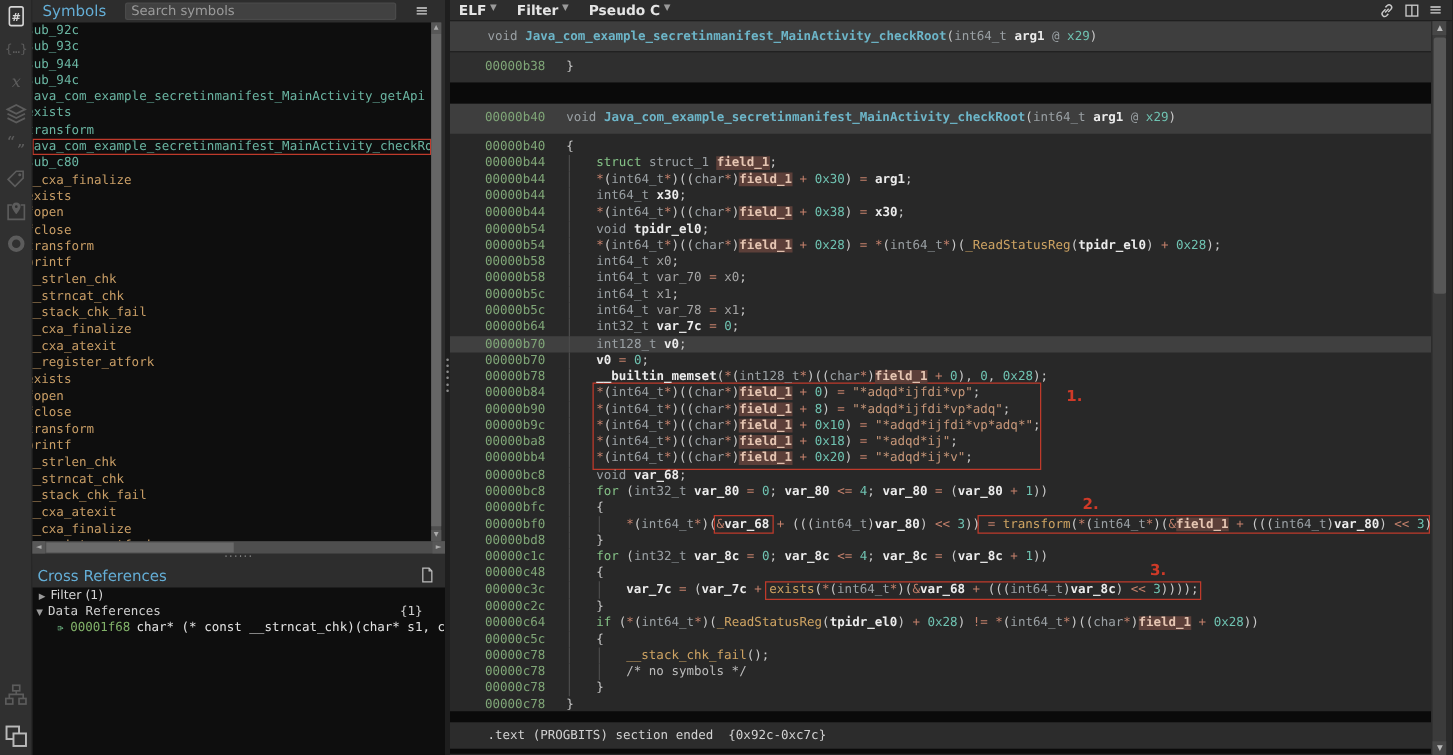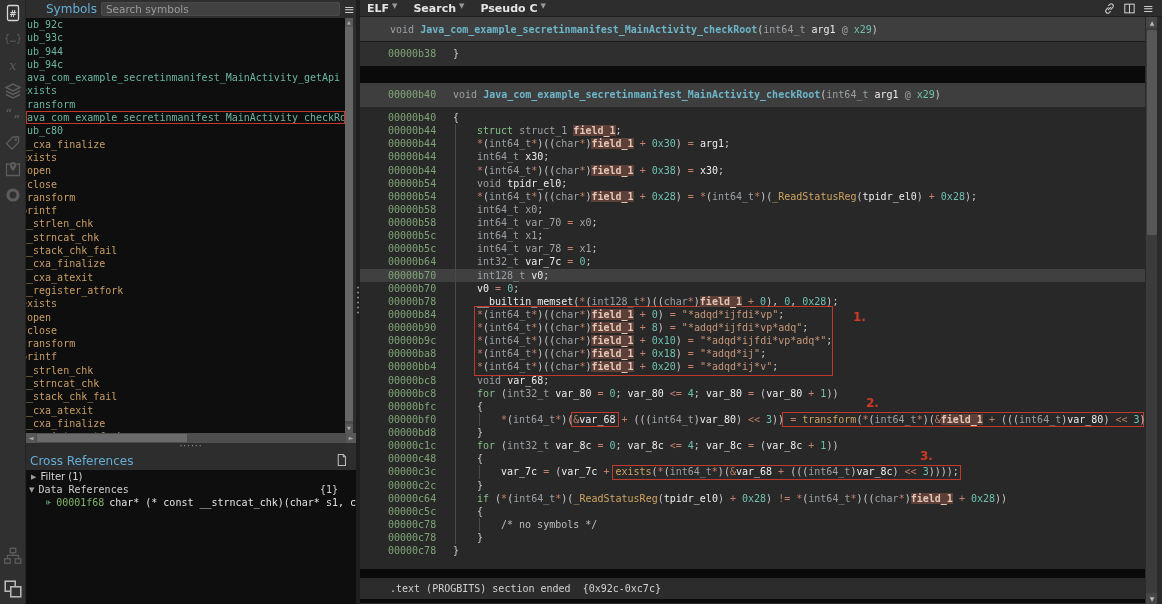--- a/index.html
+++ b/index.html
@@ -9,21 +9,21 @@
 
   
   #iconbar{position:absolute;left:0;top:0;width:26px;height:604px;background:#303030;border-right:1px solid #242424}
   .tool{width:26px;height:26px;display:flex;align-items:center;justify-content:center;color:#5c5c5c;cursor:pointer}
   .tool.active{color:#d6d6d6}
   .tool.bright{color:#b9b9b9}
   .tool svg{display:block}
 
   
   #leftpanel{position:absolute;left:26px;top:0;width:330px;height:604px;background:#2d2d2d}
-  #sym-header{position:absolute;left:16px;top:0;right:0;height:18px;display:flex;align-items:center;padding:0 1px 0 4px;gap:4px}
+  #sym-header{position:absolute;left:4px;top:0;right:0;height:18px;display:flex;align-items:center;padding:0 13px 0 4px;gap:15px}
   #sym-title{color:#64aed6;font-size:12px}
   #sym-search{flex:1;height:14px;background:#414141;border:1px solid #4a4a4a;border-radius:2px;
               color:#cfcfcf;font-size:10.5px;padding:0 4px;outline:none;font-family:"DejaVu Sans","Liberation Sans",sans-serif}
   #sym-search::placeholder{color:#9b9b9b}
   .hamburger{color:#cfcfcf;font-size:13px;line-height:1;cursor:pointer}
 
   #symlist{position:absolute;left:0;top:18px;width:319px;height:415px;background:#0e0e0e;overflow:hidden}
   .sym{height:13.3px;line-height:13.4px;font-family:"DejaVu Sans Mono","Liberation Mono",monospace;
        font-size:10px;white-space:pre;overflow:hidden;padding-left:1px;cursor:pointer}
   .sym .symtext{display:inline-block;margin-left:-6px}
@@ -94,21 +94,21 @@
   .cl .code{white-space:pre}
   .guide{position:absolute;top:0;bottom:0;width:1px;background:#4a4a4a}
 
   .tk-k{color:#85c287}
   .tk-t{color:#9aa0a4}
   .tk-n{color:#6fc2b1}
   .tk-s{color:#c79779}
   .tk-f{color:#cfa463}
   .tk-o{color:#c4806b}
   .tk-p{color:#c9c9c9}
-  .tk-v{color:#ececec;font-weight:normal}
+  .tk-v{color:#ececec;font-weight:bold}
   .tk-d{color:#a6a6a6}
   .tk-c{color:#bdbdbd}
   .tk-h{color:#e6c6b3;background:#5c3f39;font-weight:bold}
   .tk-fnb{color:#6db6c9;font-weight:bold}
 
   
   .rbox{position:absolute;border:1px solid #bf3a2b;pointer-events:none}
   .rlabel{position:absolute;color:#cf3a28;font-size:12px;font-weight:bold;pointer-events:none;
           font-family:"DejaVu Sans","Liberation Sans",sans-serif}
 
@@ -278,21 +278,21 @@
     <div class="dots">•<br>•<br>•<br>•<br>•<br>•</div>
   </div>
 
   <div id="main">
     <div id="tabbar">
       <div class="tab">
         <span class="lbl">ELF</span>
         <span class="caret">▼</span>
       </div>
       <div class="tab">
-        <span class="lbl">Search</span>
+        <span class="lbl">Filter</span>
         <span class="caret">▼</span>
       </div>
       <div class="tab">
         <span class="lbl">Pseudo C</span>
         <span class="caret">▼</span>
       </div>
       <div id="tab-icons">
         <span class="ticon">
           <svg width="13" height="13" viewBox="0 0 18 18" fill="none" stroke="currentColor" stroke-width="1.6">
               <path d="M7 11l4-4"></path>
@@ -352,20 +352,21 @@
           <div class="cl"><span class="addr">00000bc8</span><i class="guide" style="left: 95px;"></i><span class="code" style="padding-left: 24px;"><span class="tk-k">for</span><span class="tk-p"> (</span><span class="tk-t">int32_t</span><span class="tk-p"> </span><span class="tk-v">var_80</span><span class="tk-p"> </span><span class="tk-o">=</span><span class="tk-p"> </span><span class="tk-n">0</span><span class="tk-p">; </span><span class="tk-v">var_80</span><span class="tk-p"> </span><span class="tk-o">&lt;=</span><span class="tk-p"> </span><span class="tk-n">4</span><span class="tk-p">; </span><span class="tk-v">var_80</span><span class="tk-p"> </span><span class="tk-o">=</span><span class="tk-p"> (</span><span class="tk-v">var_80</span><span class="tk-p"> </span><span class="tk-o">+</span><span class="tk-p"> </span><span class="tk-n">1</span><span class="tk-p">))</span></span></div>
           <div class="cl"><span class="addr">00000bfc</span><i class="guide" style="left: 95px;"></i><span class="code" style="padding-left: 24px;"><span class="tk-p">{</span></span></div>
           <div class="cl"><span class="addr">00000bf0</span><i class="guide" style="left: 95px;"></i><i class="guide" style="left: 119px;"></i><span class="code" style="padding-left: 48px;"><span class="tk-o">*</span><span class="tk-p">(</span><span class="tk-t">int64_t</span><span class="tk-o">*</span><span class="tk-p">)(</span><span class="tk-o">&amp;</span><span class="tk-v">var_68</span><span class="tk-p"> </span><span class="tk-o">+</span><span class="tk-p"> (((</span><span class="tk-t">int64_t</span><span class="tk-p">)</span><span class="tk-v">var_80</span><span class="tk-p">) </span><span class="tk-o">&lt;&lt;</span><span class="tk-p"> </span><span class="tk-n">3</span><span class="tk-p">)) </span><span class="tk-o">=</span><span class="tk-p"> </span><span class="tk-f">transform</span><span class="tk-p">(</span><span class="tk-o">*</span><span class="tk-p">(</span><span class="tk-t">int64_t</span><span class="tk-o">*</span><span class="tk-p">)(</span><span class="tk-o">&amp;</span><span class="tk-h">field_1</span><span class="tk-p"> </span><span class="tk-o">+</span><span class="tk-p"> (((</span><span class="tk-t">int64_t</span><span class="tk-p">)</span><span class="tk-v">var_80</span><span class="tk-p">) </span><span class="tk-o">&lt;&lt;</span><span class="tk-p"> </span><span class="tk-n">3</span><span class="tk-p">)));</span></span></div>
           <div class="cl"><span class="addr">00000bd8</span><i class="guide" style="left: 95px;"></i><span class="code" style="padding-left: 24px;"><span class="tk-p">}</span></span></div>
           <div class="cl"><span class="addr">00000c1c</span><i class="guide" style="left: 95px;"></i><span class="code" style="padding-left: 24px;"><span class="tk-k">for</span><span class="tk-p"> (</span><span class="tk-t">int32_t</span><span class="tk-p"> </span><span class="tk-v">var_8c</span><span class="tk-p"> </span><span class="tk-o">=</span><span class="tk-p"> </span><span class="tk-n">0</span><span class="tk-p">; </span><span class="tk-v">var_8c</span><span class="tk-p"> </span><span class="tk-o">&lt;=</span><span class="tk-p"> </span><span class="tk-n">4</span><span class="tk-p">; </span><span class="tk-v">var_8c</span><span class="tk-p"> </span><span class="tk-o">=</span><span class="tk-p"> (</span><span class="tk-v">var_8c</span><span class="tk-p"> </span><span class="tk-o">+</span><span class="tk-p"> </span><span class="tk-n">1</span><span class="tk-p">))</span></span></div>
           <div class="cl"><span class="addr">00000c48</span><i class="guide" style="left: 95px;"></i><span class="code" style="padding-left: 24px;"><span class="tk-p">{</span></span></div>
           <div class="cl"><span class="addr">00000c3c</span><i class="guide" style="left: 95px;"></i><i class="guide" style="left: 119px;"></i><span class="code" style="padding-left: 48px;"><span class="tk-v">var_7c</span><span class="tk-p"> </span><span class="tk-o">=</span><span class="tk-p"> (</span><span class="tk-v">var_7c</span><span class="tk-p"> </span><span class="tk-o">+</span><span class="tk-p"> </span><span class="tk-f">exists</span><span class="tk-p">(</span><span class="tk-o">*</span><span class="tk-p">(</span><span class="tk-t">int64_t</span><span class="tk-o">*</span><span class="tk-p">)(</span><span class="tk-o">&amp;</span><span class="tk-v">var_68</span><span class="tk-p"> </span><span class="tk-o">+</span><span class="tk-p"> (((</span><span class="tk-t">int64_t</span><span class="tk-p">)</span><span class="tk-v">var_8c</span><span class="tk-p">) </span><span class="tk-o">&lt;&lt;</span><span class="tk-p"> </span><span class="tk-n">3</span><span class="tk-p">))));</span></span></div>
           <div class="cl"><span class="addr">00000c2c</span><i class="guide" style="left: 95px;"></i><span class="code" style="padding-left: 24px;"><span class="tk-p">}</span></span></div>
           <div class="cl"><span class="addr">00000c64</span><i class="guide" style="left: 95px;"></i><span class="code" style="padding-left: 24px;"><span class="tk-k">if</span><span class="tk-p"> (</span><span class="tk-o">*</span><span class="tk-p">(</span><span class="tk-t">int64_t</span><span class="tk-o">*</span><span class="tk-p">)(</span><span class="tk-f">_ReadStatusReg</span><span class="tk-p">(</span><span class="tk-v">tpidr_el0</span><span class="tk-p">) </span><span class="tk-o">+</span><span class="tk-p"> </span><span class="tk-n">0x28</span><span class="tk-p">) </span><span class="tk-o">!=</span><span class="tk-p"> </span><span class="tk-o">*</span><span class="tk-p">(</span><span class="tk-t">int64_t</span><span class="tk-o">*</span><span class="tk-p">)((</span><span class="tk-t">char</span><span class="tk-o">*</span><span class="tk-p">)</span><span class="tk-h">field_1</span><span class="tk-p"> </span><span class="tk-o">+</span><span class="tk-p"> </span><span class="tk-n">0x28</span><span class="tk-p">))</span></span></div>
           <div class="cl"><span class="addr">00000c5c</span><i class="guide" style="left: 95px;"></i><span class="code" style="padding-left: 24px;"><span class="tk-p">{</span></span></div>
+          <div class="cl"><span class="addr">00000c78</span><i class="guide" style="left: 95px;"></i><i class="guide" style="left: 119px;"></i><span class="code" style="padding-left: 48px;"><span class="tk-f">__stack_chk_fail</span><span class="tk-p">();</span></span></div>
           <div class="cl"><span class="addr">00000c78</span><i class="guide" style="left: 95px;"></i><i class="guide" style="left: 119px;"></i><span class="code" style="padding-left: 48px;"><span class="tk-c">/* no symbols */</span></span></div>
           <div class="cl"><span class="addr">00000c78</span><i class="guide" style="left: 95px;"></i><span class="code" style="padding-left: 24px;"><span class="tk-p">}</span></span></div>
           <div class="cl"><span class="addr">00000c78</span><span class="code" style="padding-left: 0px;"><span class="tk-p">}</span></span></div>
         </div>
 
       <div id="sep2" class="sep"></div>
       <div id="footer" class="band">.text (PROGBITS) section ended  {0x92c-0xc7c}</div>
       <div id="bottomblack"></div>
     </div>
 

